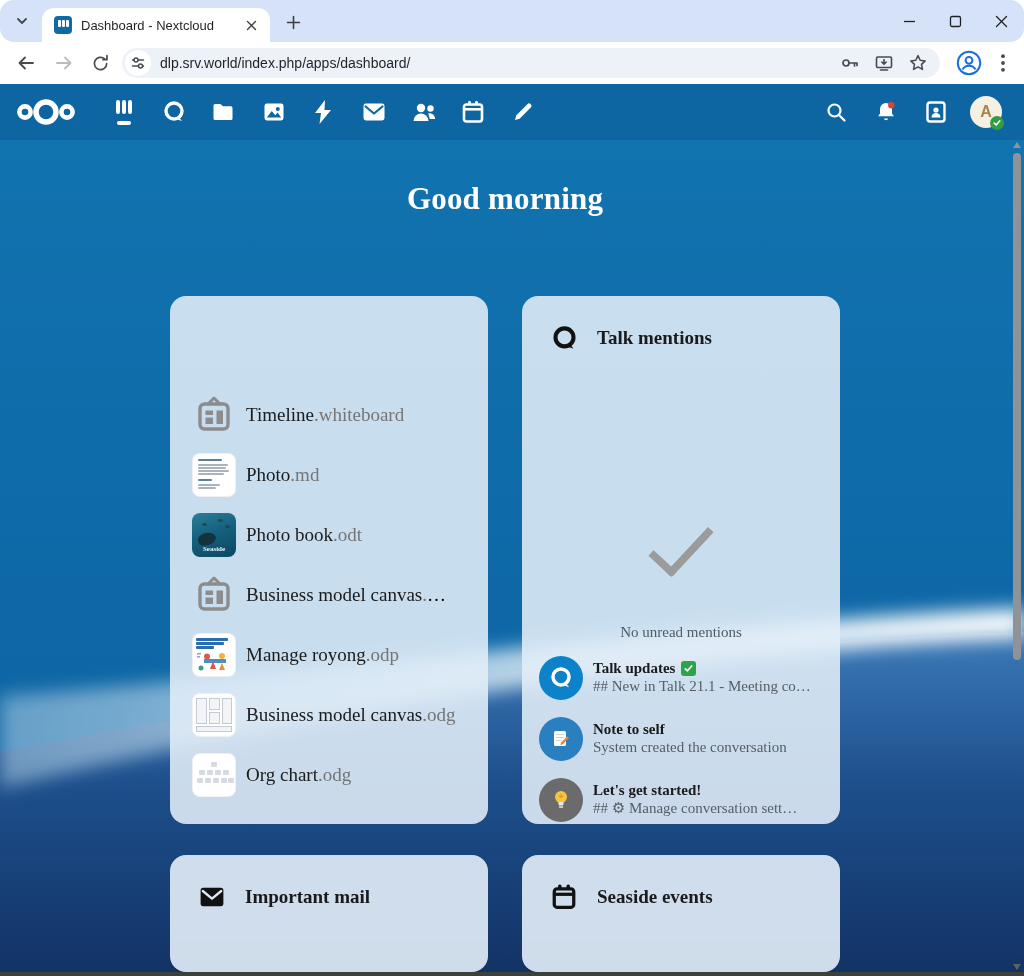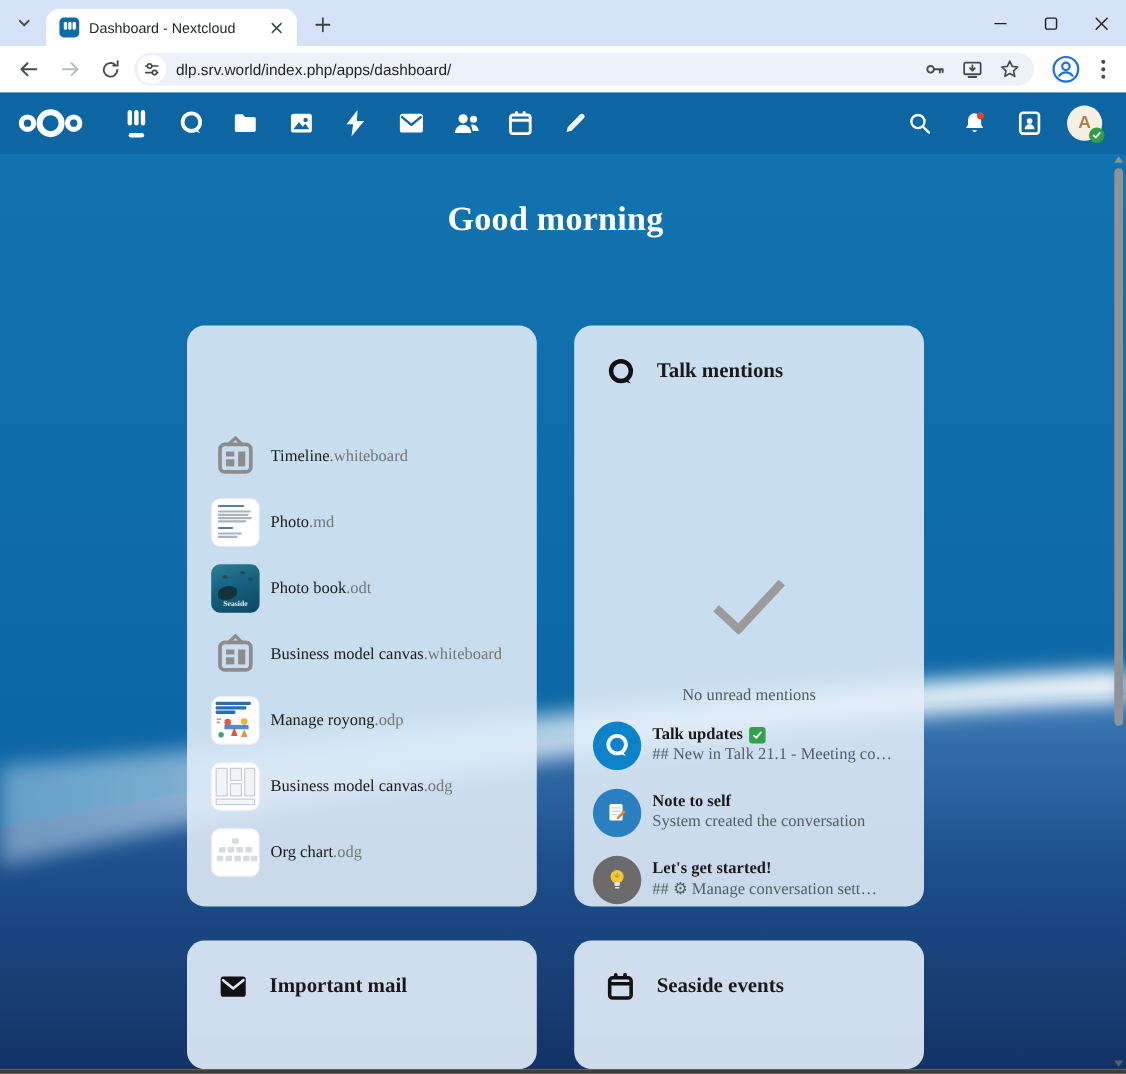--- a/index.html
+++ b/index.html
@@ -1,21 +1,21 @@
 <!DOCTYPE html>
 <html><head>
 <meta charset="utf-8">
 <style>
   * { margin:0; padding:0; box-sizing:border-box; }
   html,body { width:1024px; height:976px; overflow:hidden; background:#000; }
   body { font-family:"Liberation Sans", sans-serif; }
   .window { position:relative; width:1024px; height:976px; overflow:hidden; background:#fff; }
 
   
-  .tabstrip { position:absolute; top:0; left:0; right:0; height:42px; background:#d6e2f8; }
+  .tabstrip { position:absolute; top:0; left:0; right:0; height:42px; background:#d6e2f8;border-radius:14px; }
   .tab-search-btn { position:absolute; left:8px; top:7px; width:28px; height:28px; border-radius:14px; display:flex; align-items:center; justify-content:center; color:#474b50; }
   .tab { position:absolute; left:42px; top:8px; width:228px; height:34px; background:#fff; border-radius:12px 12px 0 0; display:flex; align-items:center; padding:0 10px 0 12px; }
   .favicon { width:18px; height:18px; border-radius:4px; background:#0c6aa6; position:relative; flex:0 0 auto; }
   .favicon i { position:absolute; top:4px; width:2.5px; height:7px; background:#fff; border-radius:1px; }
   .favicon i:nth-child(1){ left:4px; } .favicon i:nth-child(2){ left:8px; } .favicon i:nth-child(3){ left:12px; }
   .tab-title { flex:1; font-size:13px; color:#1f2125; margin-left:9px; white-space:nowrap; overflow:hidden; }
   .tab-close { width:18px; height:18px; display:flex; align-items:center; justify-content:center; color:#3c4043; }
   .new-tab-btn { position:absolute; left:280px; top:9px; width:26px; height:26px; display:flex; align-items:center; justify-content:center; color:#3c4043; }
   .win-controls { position:absolute; right:0; top:0; height:42px; display:flex; }
   .win-btn { width:46px; height:42px; display:flex; align-items:center; justify-content:center; color:#1f2125; }
@@ -49,21 +49,21 @@
   .card-bl { left:170px; top:715px; height:117px; background:rgba(222,234,245,0.93); }
   .card-br { left:522px; top:715px; height:117px; background:rgba(222,234,245,0.93); }
   .card-header { position:absolute; top:24px; left:28px; right:22px; height:36px; display:flex; align-items:center; }
   .card-header .hicon { width:28px; height:28px; color:#111; flex:0 0 auto; display:flex; align-items:center; justify-content:center; }
   .card-header .htitle { margin-left:19px; font-size:19px; font-weight:bold; color:#1a1a1a; white-space:nowrap; }
 
   .file-list { position:absolute; top:89px; left:22px; right:18px; }
   .file-row { height:60px; display:flex; align-items:center; }
   .thumb { width:44px; height:44px; border-radius:8px; flex:0 0 auto; position:relative; overflow:hidden; }
   .thumb.icon-only { overflow:visible; }
-  .file-label { margin-left:10px; font-size:15px; white-space:nowrap; overflow:hidden; text-overflow:ellipsis; max-width:212px; }
+  .file-label { margin-left:10px; font-size:19px; white-space:nowrap; overflow:hidden; text-overflow:ellipsis; max-width:212px; }
   .file-label .fname { color:#1b1b1b; }
   .file-label .fext { color:#757575; }
 
   .thumb-doc { background:#fff; box-shadow:0 0 0 1px rgba(0,0,0,0.06) inset; }
   .thumb-doc .ln { position:absolute; left:6px; height:2px; background:#aab3bd; border-radius:1px; }
   .thumb-doc .ln.h { background:#5b7f9e; }
   .thumb-photo { background:linear-gradient(160deg,#2d7f96 0%,#15607e 45%,#0b4763 100%); }
   .thumb-photo .turtle { position:absolute; left:6px; top:20px; width:18px; height:12px; background:#14323c; border-radius:50% 60% 55% 45%; transform:rotate(-15deg); }
   .thumb-photo .fish { position:absolute; width:5px; height:3px; background:#1d4a55; border-radius:50%; }
   .thumb-photo .cap { position:absolute; bottom:4px; left:0; right:0; text-align:center; font-size:7px; font-weight:bold; color:#e9f4f7; }

